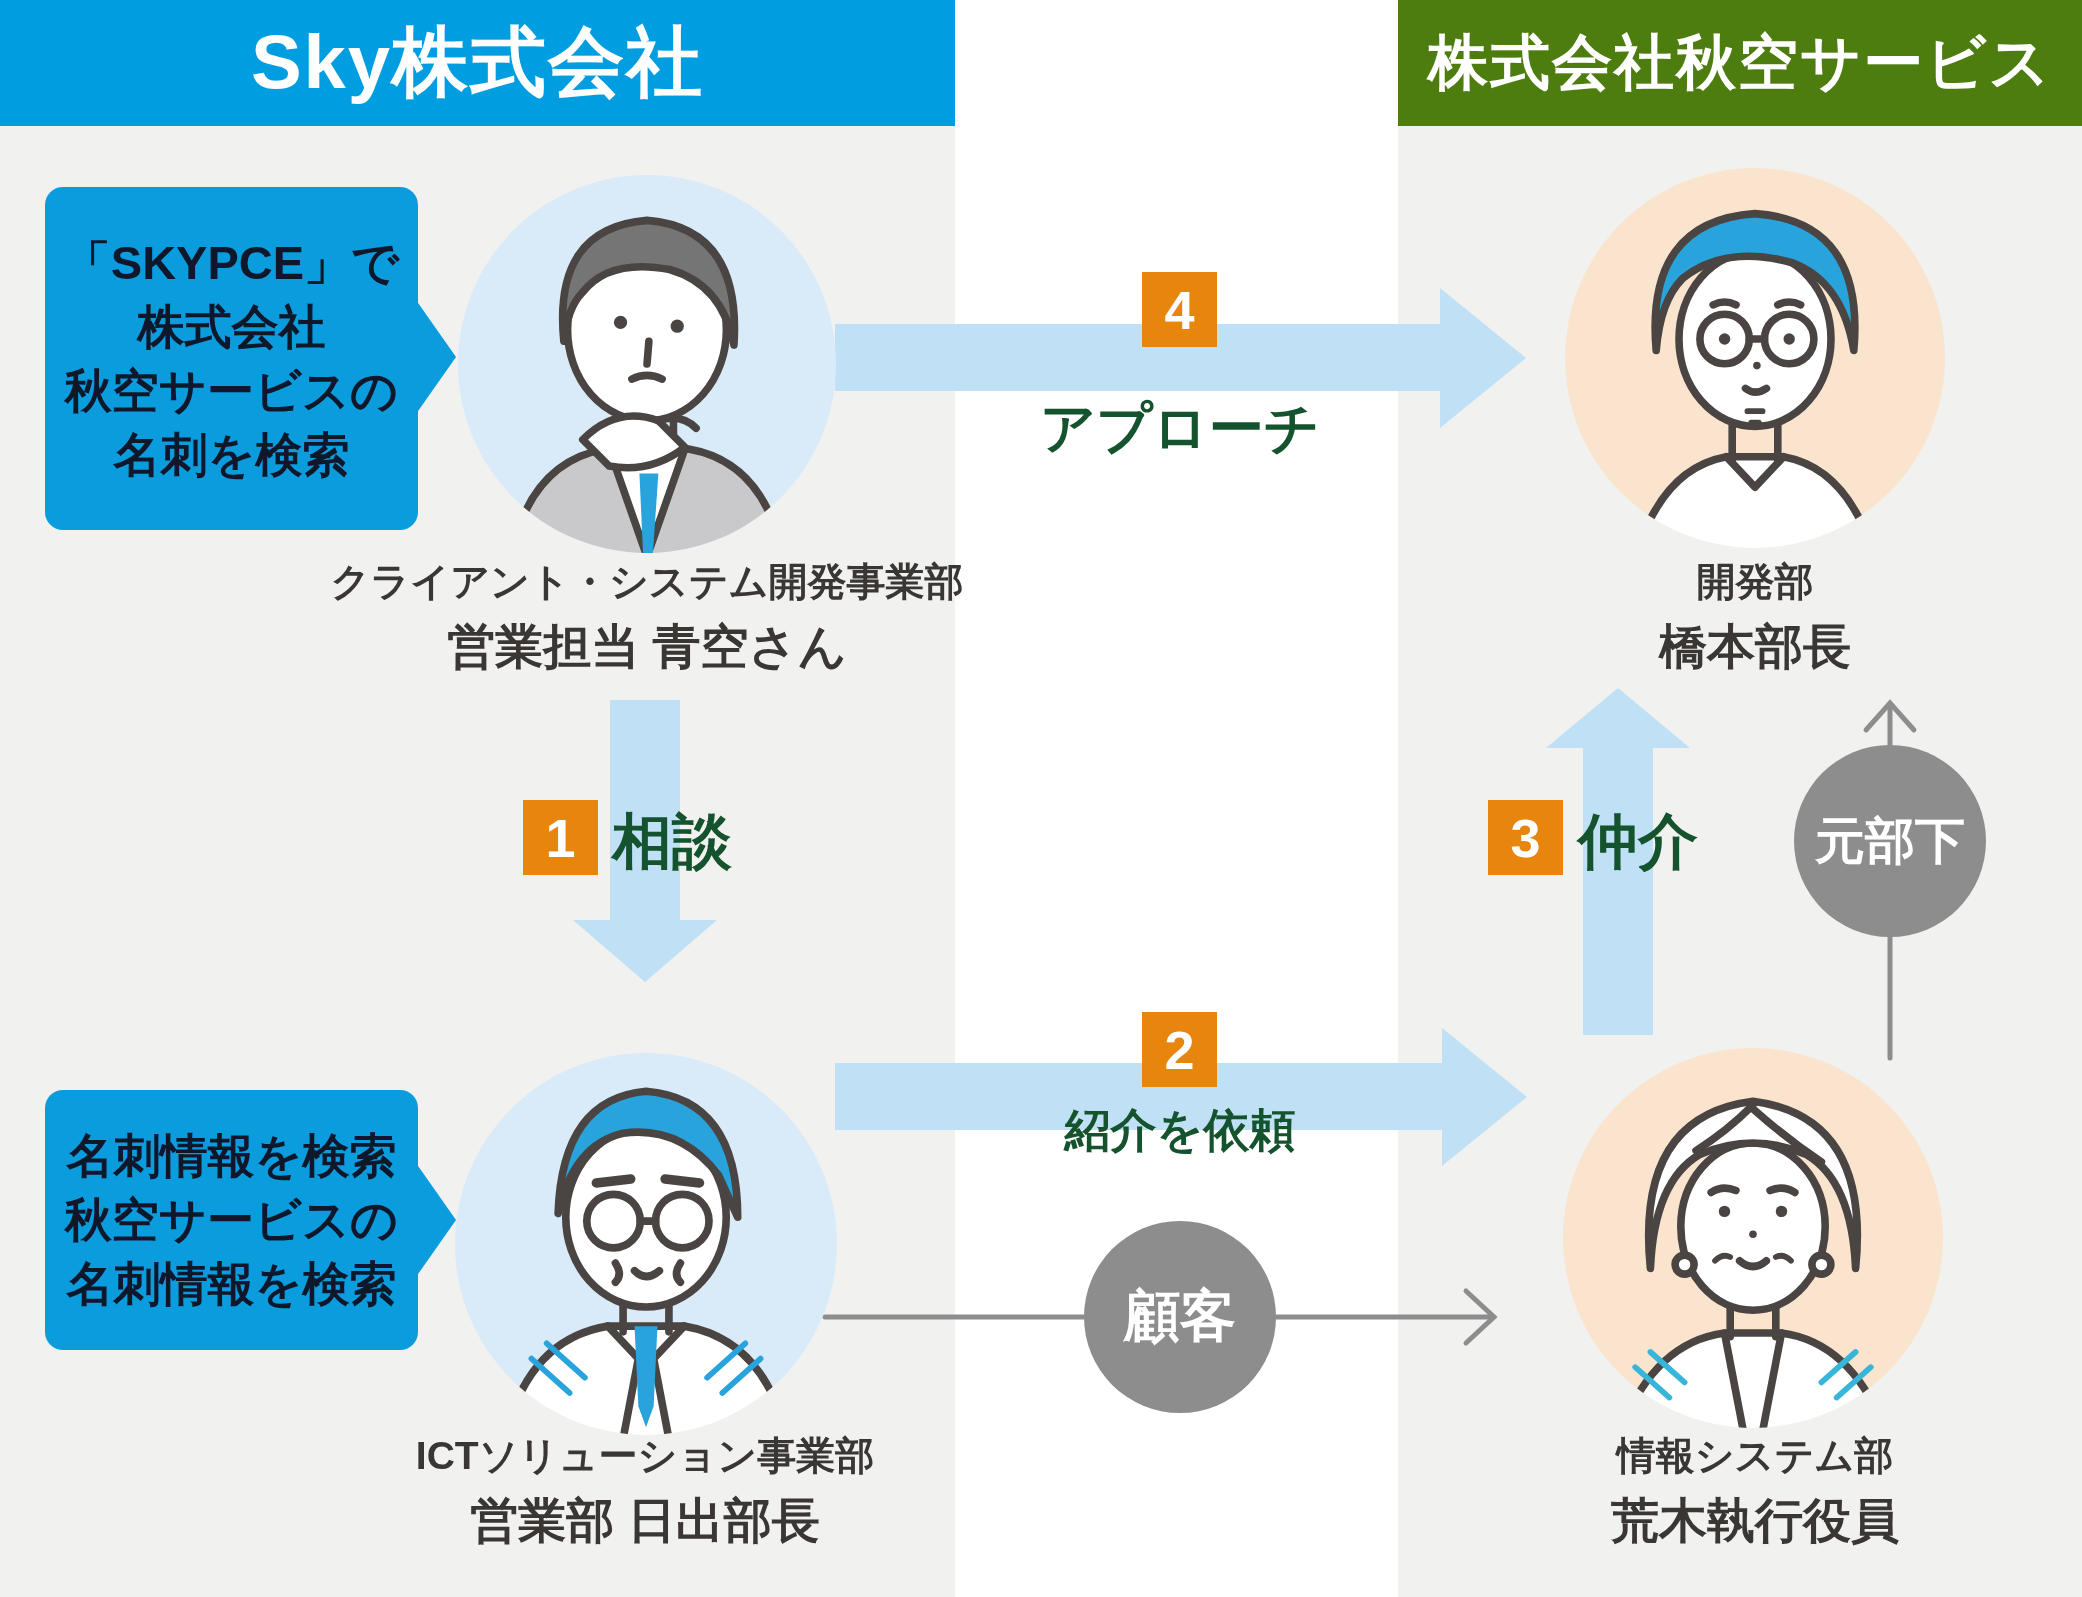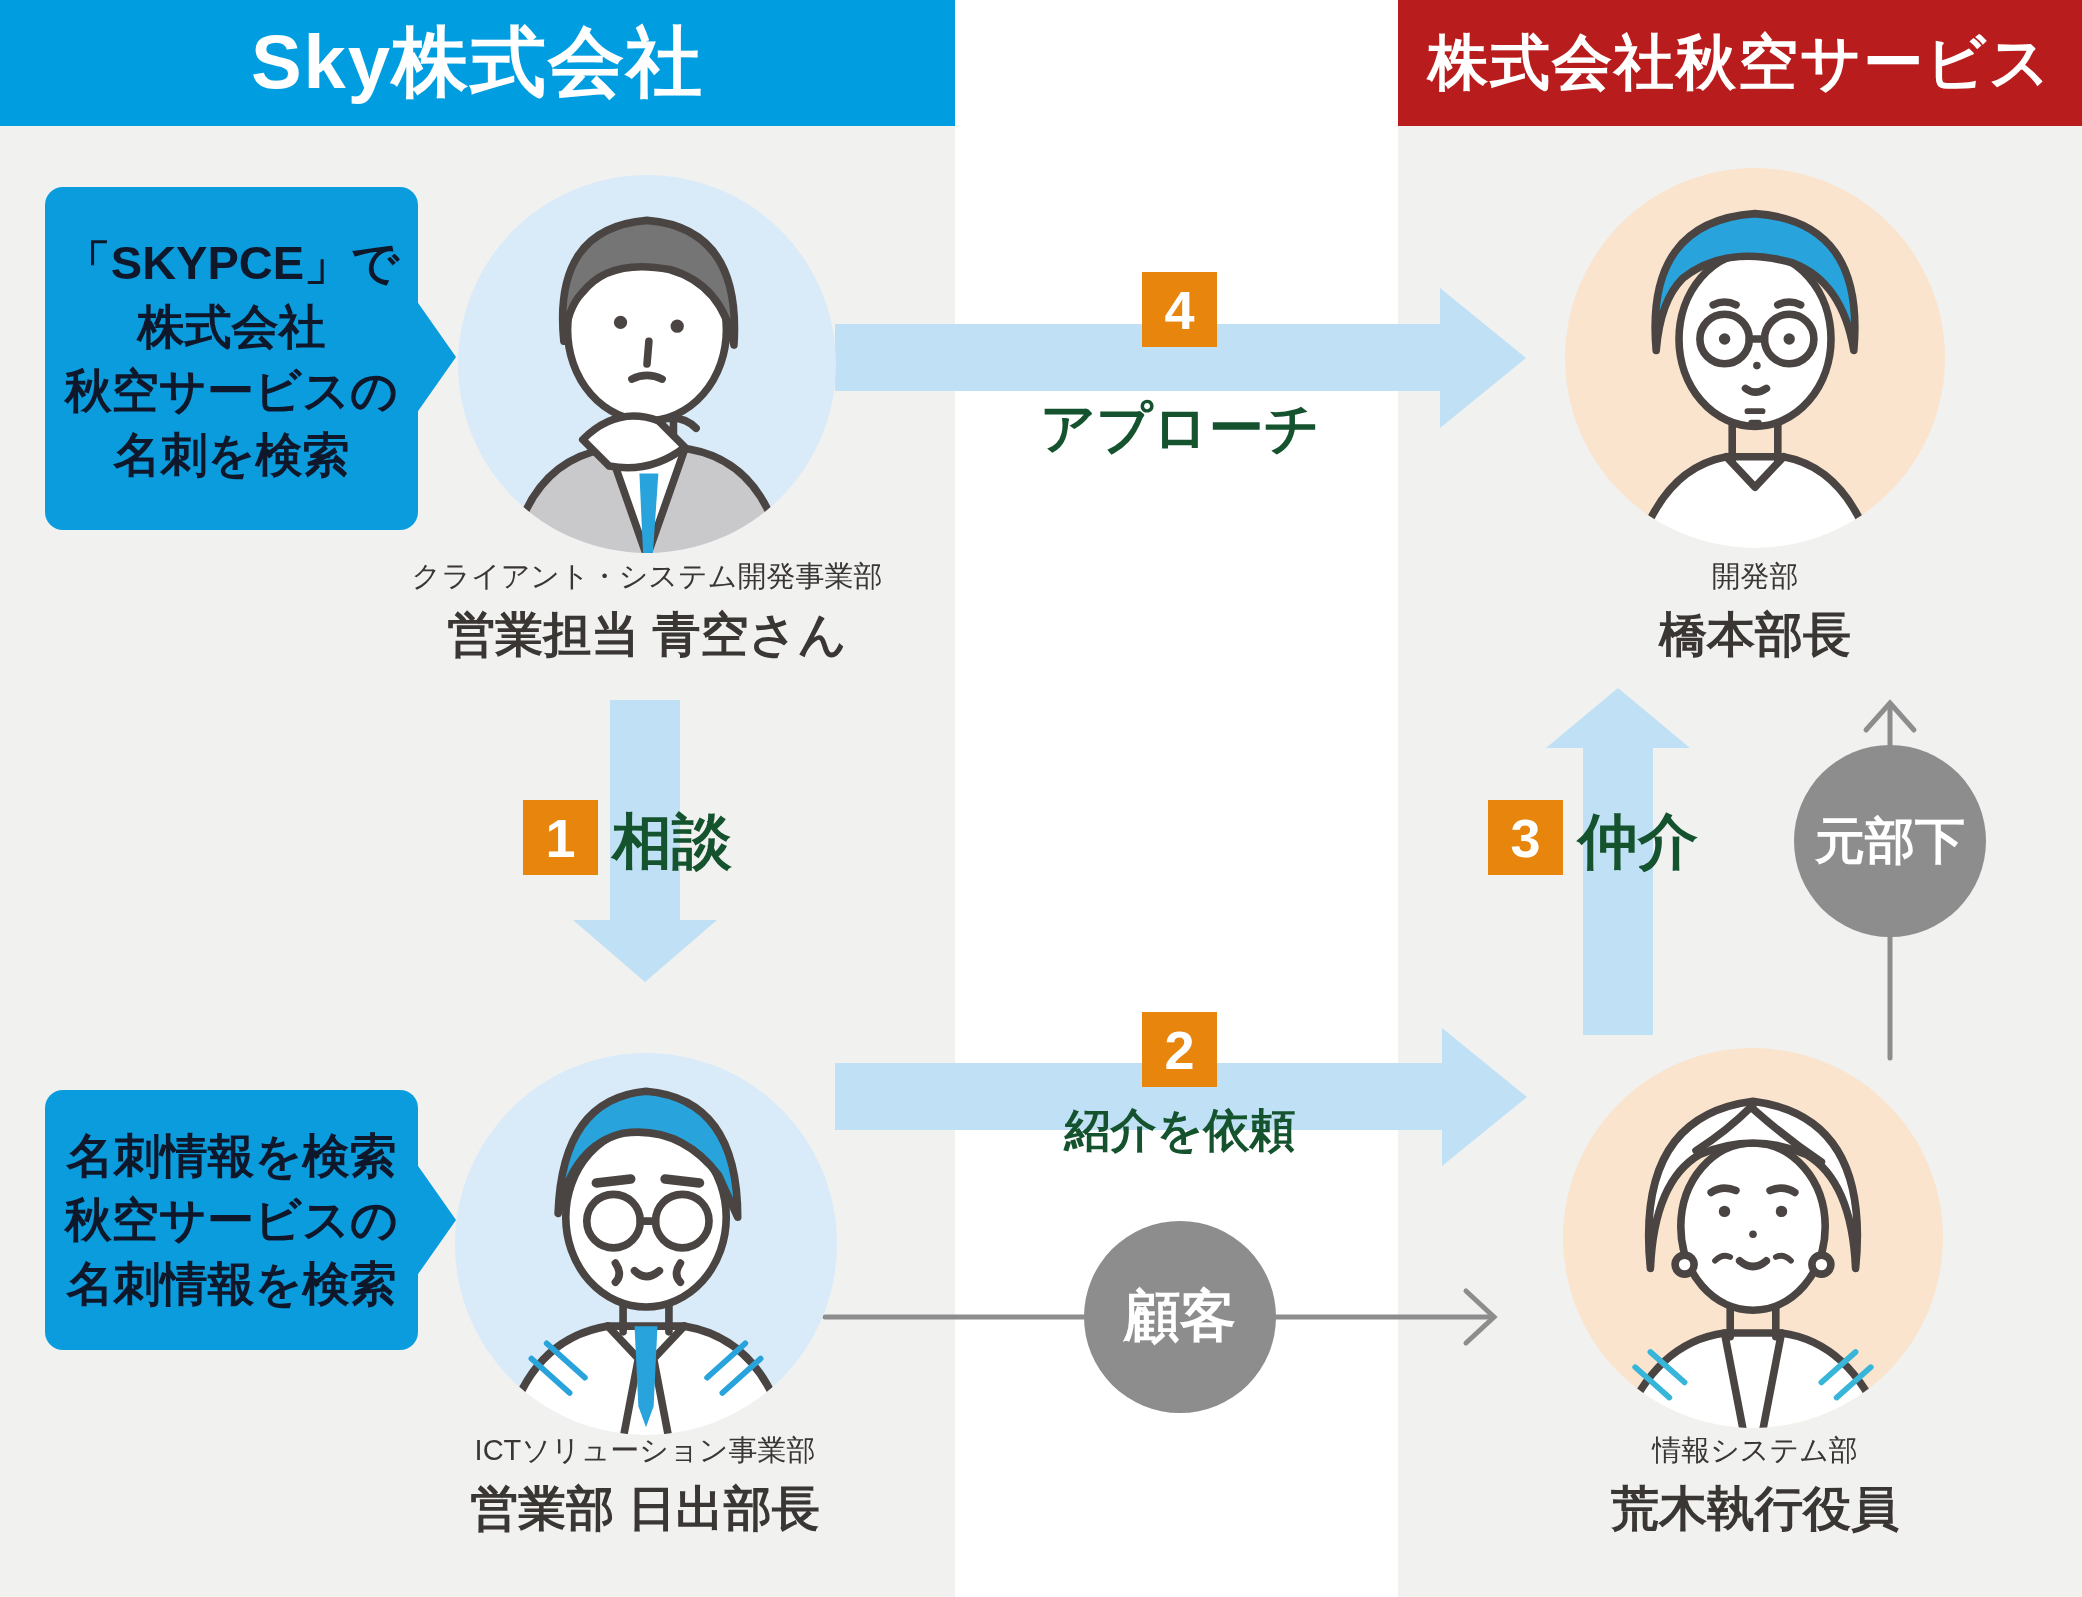--- a/index.html
+++ b/index.html
@@ -8,27 +8,27 @@
     font-family:"Liberation Sans","DejaVu Sans",sans-serif;color:#3A3634;
   }
   .panel{position:absolute;top:126px;bottom:0;background:#F1F1F0;}
   .panel.left{left:0;width:955px;}
   .panel.right{left:1398px;width:684px;}
   .hdr{
     position:absolute;top:0;height:126px;display:flex;align-items:center;justify-content:center;
     color:#fff;font-weight:bold;letter-spacing:2px;
   }
   .hdr.blue{left:0;width:955px;background:#009EE0;font-size:76px;}
-  .hdr.orange{left:1398px;width:684px;background:#b91c1c;font-size:60px;}
+  .hdr.orange{left:1398px;width:684px;background:#4d7c0f;font-size:60px;}
   svg.overlay{position:absolute;left:0;top:0;}
   .avatar{position:absolute;border-radius:50%;overflow:hidden;}
   .avatar.bluebg{background:#D9EAF8;}
   .avatar.peachbg{background:#FAE4CE;}
   .plabel{position:absolute;width:700px;text-align:center;line-height:1.15;}
-  .plabel .dept{font-size:29px;font-weight:normal;}
+  .plabel .dept{font-size:39px;font-weight:bold;}
   .plabel .pname{font-size:48px;font-weight:bold;margin-top:14px;}
   .bubble{
     position:absolute;left:45px;width:373px;background:#0B9CDD;border-radius:18px;
     display:flex;flex-direction:column;justify-content:center;align-items:center;
     color:#0f172a;font-weight:bold;font-size:47px;line-height:64px;text-align:center;
   }
   .badge{
     position:absolute;width:75px;height:75px;background:#E8850C;color:#fff;
     display:flex;align-items:center;justify-content:center;font-size:54px;font-weight:bold;
   }

